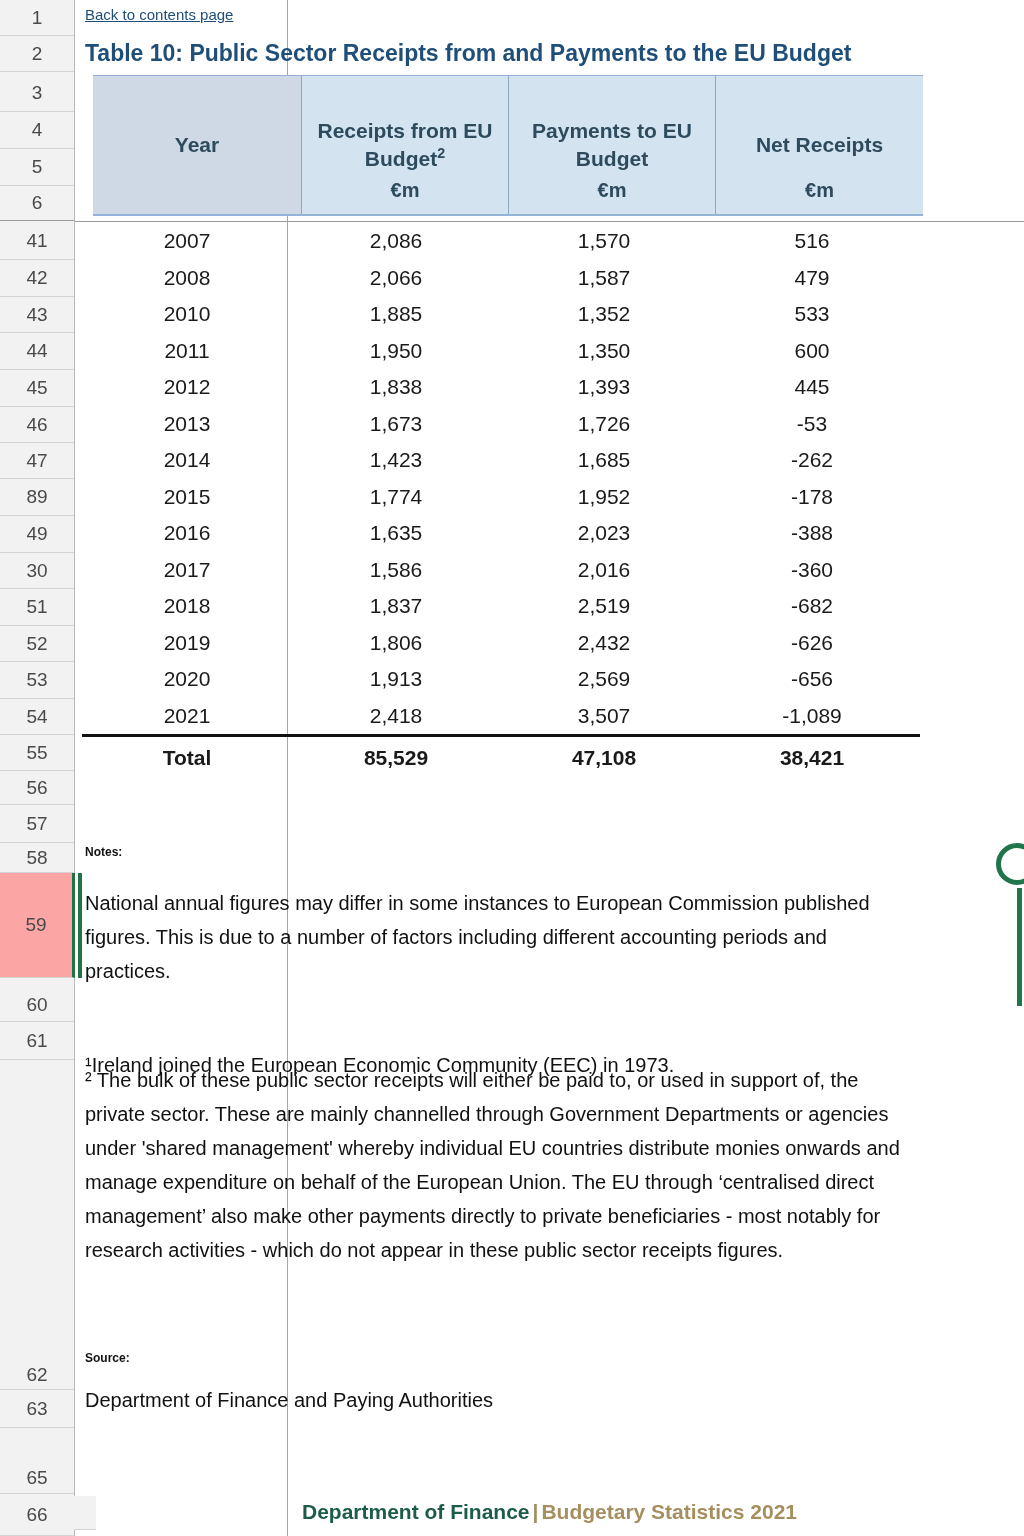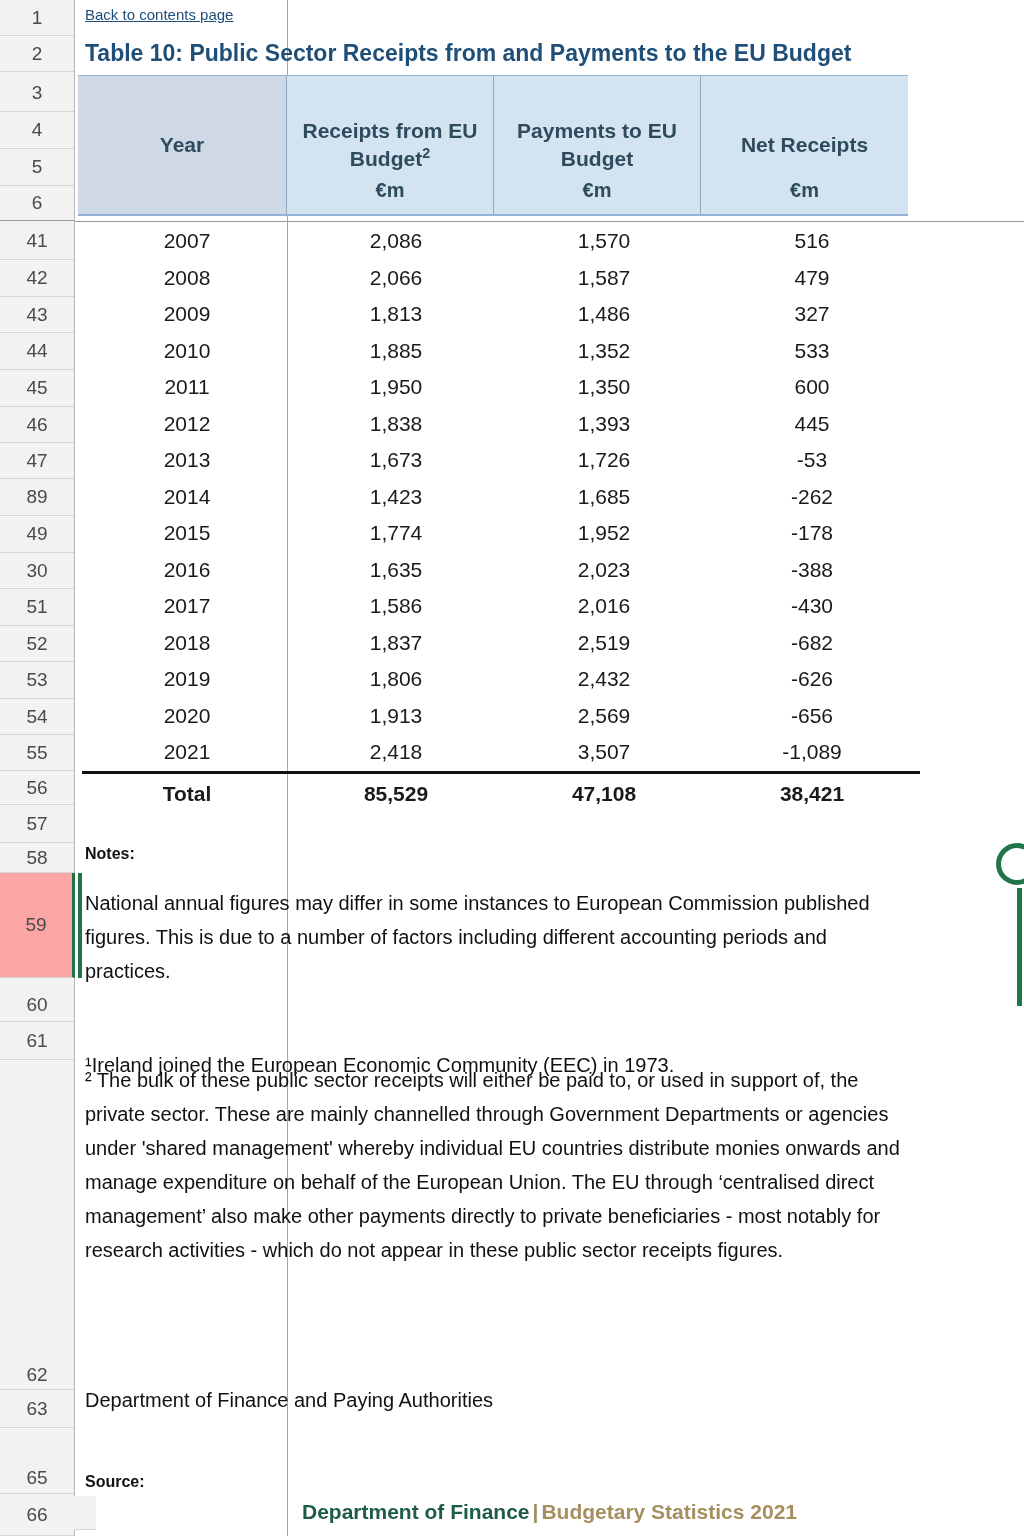--- a/index.html
+++ b/index.html
@@ -91,21 +91,21 @@
     font-size: 23px;
     font-weight: bold;
     color: #1f4e79;
     white-space: nowrap;
     z-index: 4;
   }
 
   
   #thead {
     position: absolute;
-    left: 3px; top: 75px;
+    left: 18px; top: 75px;
     width: 830px;
     height: 141px;
     display: flex;
     border-top: 1px solid #95b3d7;
     border-bottom: 2px solid #95b3d7;
     box-sizing: border-box;
     z-index: 3;
   }
   .hcell {
     position: relative;
@@ -159,21 +159,21 @@
   .drow.total {
     font-weight: bold;
     border-top: 3px solid #111111;
     height: 41px;
   }
 
   
   .block-label {
     position: absolute;
     left: 10px;
-    font-size: 16px;
+    font-size: 12px;
     font-weight: bold;
     color: #111111;
     z-index: 4;
   }
   .note-text {
     position: absolute;
     left: 10px;
     font-size: 20px;
     line-height: 34px;
     color: #111111;
@@ -291,26 +291,20 @@
         <div class="c-num">1,570</div>
         <div class="c-num">516</div>
       </div>
       <div class="drow">
         <div class="c-year">2008</div>
         <div class="c-num">2,066</div>
         <div class="c-num">1,587</div>
         <div class="c-num">479</div>
       </div>
       <div class="drow">
-        <div class="c-year">2009</div>
-        <div class="c-num">1,813</div>
-        <div class="c-num">1,486</div>
-        <div class="c-num">327</div>
-      </div>
-      <div class="drow">
         <div class="c-year">2010</div>
         <div class="c-num">1,885</div>
         <div class="c-num">1,352</div>
         <div class="c-num">533</div>
       </div>
       <div class="drow">
         <div class="c-year">2011</div>
         <div class="c-num">1,950</div>
         <div class="c-num">1,350</div>
         <div class="c-num">600</div>
@@ -342,21 +336,21 @@
       <div class="drow">
         <div class="c-year">2016</div>
         <div class="c-num">1,635</div>
         <div class="c-num">2,023</div>
         <div class="c-num">-388</div>
       </div>
       <div class="drow">
         <div class="c-year">2017</div>
         <div class="c-num">1,586</div>
         <div class="c-num">2,016</div>
-        <div class="c-num">-430</div>
+        <div class="c-num">-360</div>
       </div>
       <div class="drow">
         <div class="c-year">2018</div>
         <div class="c-num">1,837</div>
         <div class="c-num">2,519</div>
         <div class="c-num">-682</div>
       </div>
       <div class="drow">
         <div class="c-year">2019</div>
         <div class="c-num">1,806</div>
@@ -383,21 +377,21 @@
       </div>
     </div>
 
   <div class="sel-bar" style="top:873px; height:105px;"></div>
 
   <div class="block-label" style="top:845px;">Notes:</div>
   <div class="note-text" style="top:886px; width:820px;">National annual figures may differ in some instances to European Commission published figures. This is due to a number of factors including different accounting periods and practices.</div>
   <div class="note-text" style="top:1028px; width:830px;margin-top:20px;">¹Ireland joined the European Economic Community (EEC) in 1973.</div>
   <div class="note-text" style="top:1063px; width:830px;">² The bulk of these public sector receipts will either be paid to, or used in support of, the private sector. These are mainly channelled through Government Departments or agencies under 'shared management' whereby individual EU countries distribute monies onwards and manage expenditure on behalf of the European Union. The EU through ‘centralised direct management’ also make other payments directly to private beneficiaries - most notably for research activities - which do not appear in these public sector receipts figures.</div>
 
-  <div class="block-label" style="top:1473px;text-align:right;">Source:</div>
+  <div class="block-label" style="top:1351px;text-align:right;">Source:</div>
   <div class="note-text" style="top:1383px;">Department of Finance and Paying Authorities</div>
 
   <div class="footer">
     <span class="dof">Department of Finance</span><span class="sep">|</span><span class="bs">Budgetary Statistics 2021</span>
   </div>
 </div>
 
 <div class="cursor-ring"></div>
 <div class="cursor-tail"></div>
 

